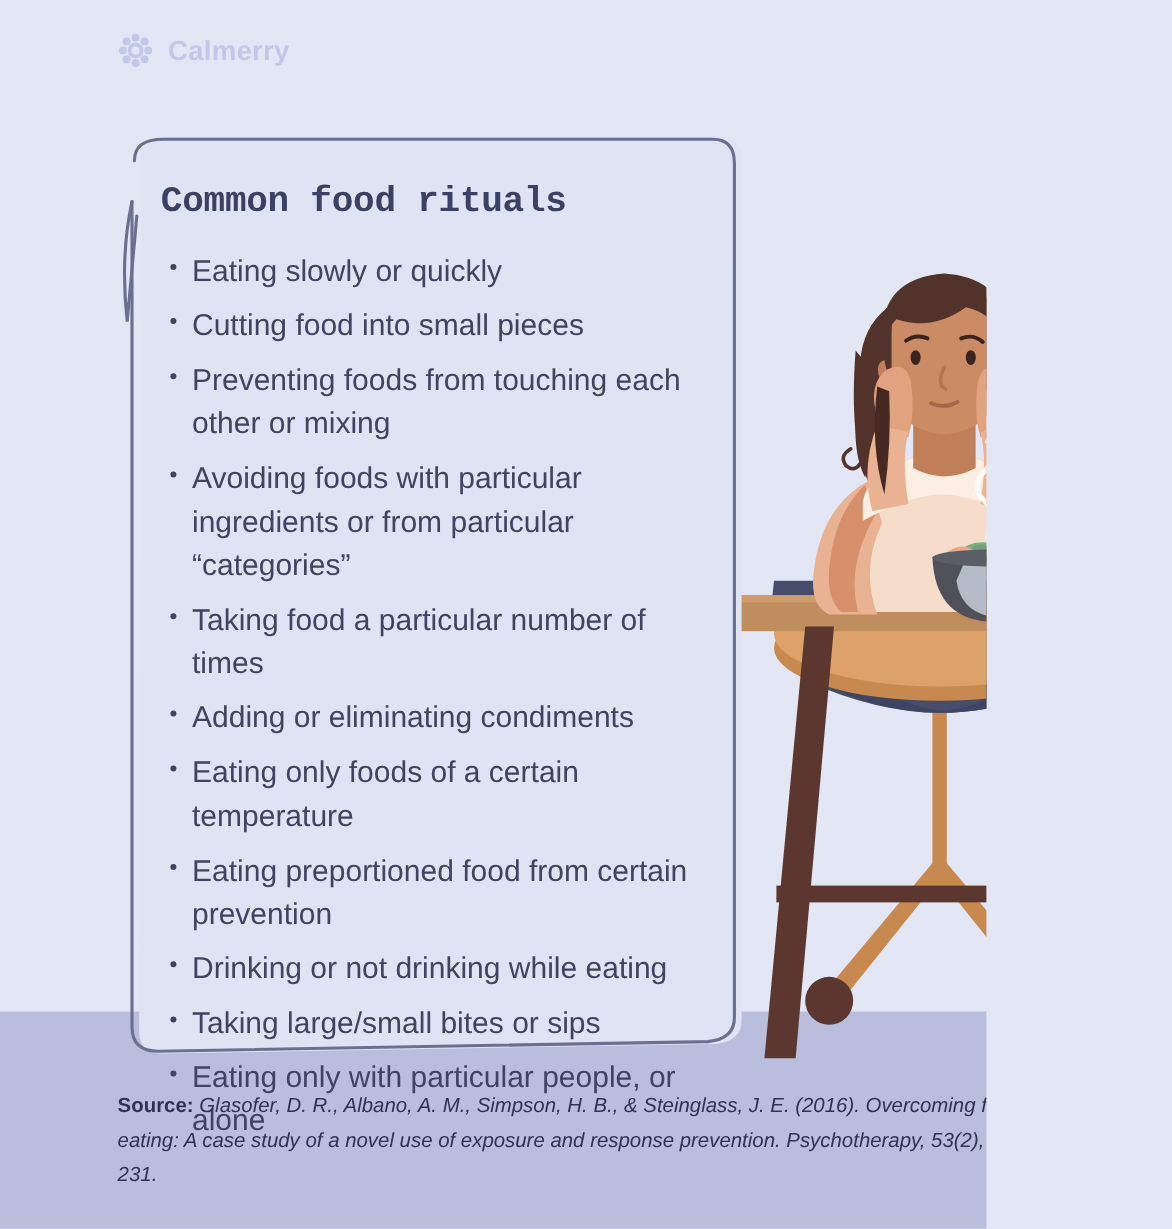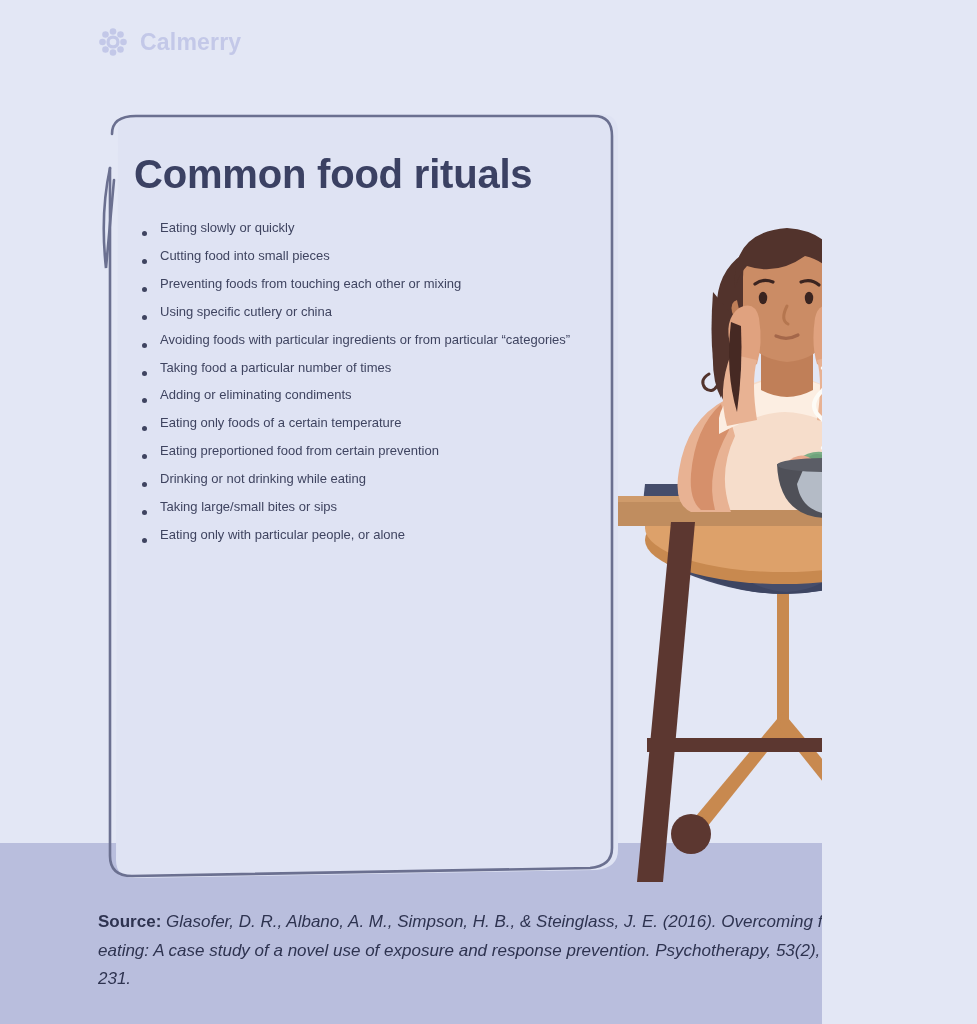--- a/index.html
+++ b/index.html
@@ -85,36 +85,36 @@
   .card-body {
     position: absolute;
     left: 0;
     top: 0;
     width: 546px;
     height: 782px;
     padding: 44px 26px 20px 50px;
     box-sizing: border-box;
   }
   .card-title {
-    font-family: Liberation Sans, sans-serif;
+    font-family: Liberation Mono, monospace;
     font-weight: bold;
-    font-size: 40px;
+    font-size: 30px;
     color: #3b4163;
     margin: 0 0 22px 0;
     letter-spacing: -0.2px;
   }
   .ritual-list {
     list-style: none;
     margin: 0;
     padding: 0;
   }
   .ritual-item {
     position: relative;
     padding-left: 26px;
-    font-size: 13px;
+    font-size: 25px;
     line-height: 1.455;
     color: #3f4460;
     margin-bottom: 9px;
   }
   .ritual-item::before {
     content: "";
     position: absolute;
     left: 8px;
     top: 12px;
     width: 5px;
@@ -284,21 +284,20 @@
 
       <path d="M26 60 Q16 106 22 160 Q26 118 30 72" fill="none" stroke="#6b7090" stroke-width="2.6" stroke-linecap="round"></path>
     </svg>
 
     <div class="card-body">
       <h1 class="card-title">Common food rituals</h1>
       <ul class="ritual-list">
         <li class="ritual-item">Eating slowly or quickly</li>
         <li class="ritual-item">Cutting food into small pieces</li>
         <li class="ritual-item">Preventing foods from touching each other or mixing</li>
-        <li class="ritual-item">Using specific cutlery or china</li>
         <li class="ritual-item">Avoiding foods with particular ingredients or from particular “categories”</li>
         <li class="ritual-item">Taking food a particular number of times</li>
         <li class="ritual-item">Adding or eliminating condiments</li>
         <li class="ritual-item">Eating only foods of a certain temperature</li>
         <li class="ritual-item">Eating preportioned food from certain prevention</li>
         <li class="ritual-item">Drinking or not drinking while eating</li>
         <li class="ritual-item">Taking large/small bites or sips</li>
         <li class="ritual-item">Eating only with particular people, or alone</li>
       </ul>
     </div>

